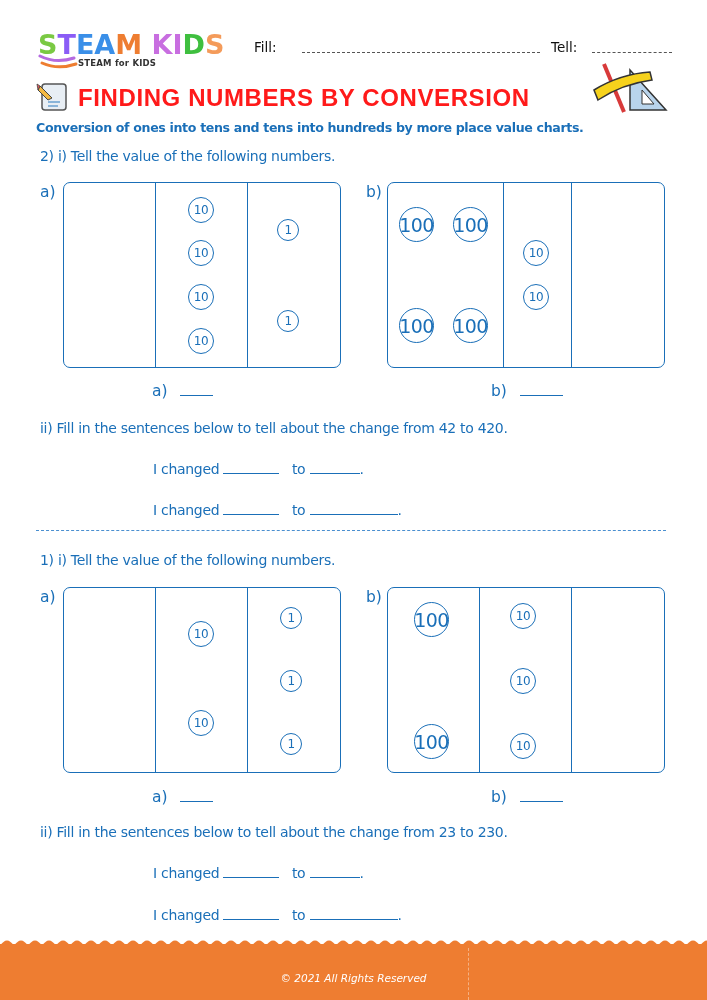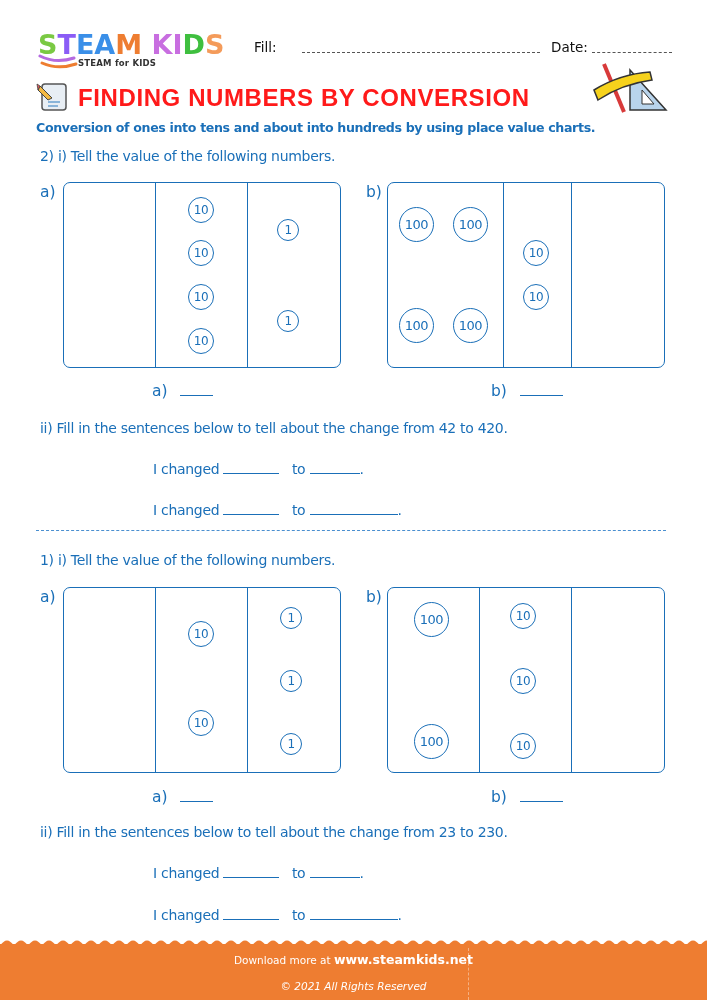--- a/index.html
+++ b/index.html
@@ -20,72 +20,72 @@
 
   .subtitle { left: 36px; top: 120px; font-family: "DejaVu Sans", sans-serif; font-weight: bold; font-size: 12.6px; color: #1a6fb8; white-space: nowrap; letter-spacing: -0.35px; }
 
   .q-text { font-family: "DejaVu Sans", sans-serif; font-size: 14px; color: #1a6fb8; white-space: nowrap; letter-spacing: -0.3px; }
 
   .chart { border: 1.5px solid #1a6fb8; border-radius: 7px; }
   .col-div { position: absolute; top: 0; bottom: 0; width: 0; border-left: 1.5px solid #1a6fb8; }
   .chip { position: absolute; border: 1.3px solid #1a6fb8; border-radius: 50%; display: flex; align-items: center; justify-content: center; font-family: "DejaVu Sans", sans-serif; color: #1a6fb8; letter-spacing: -0.5px; }
   .chip.c1 { width: 22px; height: 22px; font-size: 12px; }
   .chip.c10 { width: 26px; height: 26px; font-size: 12px; }
-  .chip.c100 { width: 35px; height: 35px; font-size: 13px; }
+  .chip.c100 { width: 35px; height: 35px; font-size: 19px; }
 
   .box-label { font-family: "DejaVu Sans", sans-serif; font-size: 15.5px; color: #1a6fb8; }
   .blank { display: inline-block; border-bottom: 1.3px solid #1a6fb8; height: 14px; vertical-align: baseline; }
 
   .sep { left: 36px; width: 630px; top: 530px; border-top: 1.3px dashed #4a8fd0; height: 0; }
 
   
   .footer { left: 0; top: 944px; width: 707px; height: 56px; background: #ee7d31; }
   .scallops { position: absolute; left: 0; top: -8px; width: 707px; height: 10px; }
   .footer-line1 { position: absolute; top: 8px; left: 0; width: 707px; text-align: center; font-family: "DejaVu Sans", sans-serif; font-size: 10.5px; color: #fff; }
   .footer-line1 b { font-size: 12.5px; font-weight: bold; }
-  .footer-line2 { position: absolute; top: 28px; left: 0; width: 707px; text-align: center; font-family: "DejaVu Sans", sans-serif; font-style: italic; font-size: 10.5px; color: #fff; margin-top: 8px; }
+  .footer-line2 { position: absolute; top: 28px; left: 0; width: 707px; text-align: center; font-family: "DejaVu Sans", sans-serif; font-style: italic; font-size: 10.5px; color: #fff; }
   .footer-fold { position: absolute; left: 468px; top: 4px; height: 52px; border-left: 1px dashed rgba(255,255,255,0.4); }
 </style>
 </head>
 <body>
 
 <div class="abs logo">
   <div class="logo-text">
     <span style="color:#7ac943">S</span><span style="color:#8a5cf6">T</span><span style="color:#3a8fe8">E</span><span style="color:#3a8fe8">A</span><span style="color:#ee7d31">M</span>&nbsp;<span style="color:#c86ee0">K</span><span style="color:#c86ee0">I</span><span style="color:#3fbf3f">D</span><span style="color:#f49b5a">S</span>
   </div>
 </div>
 <svg class="abs logo-swoosh" width="40" height="22">
   <path d="M2 6 Q18 14 36 8" stroke="#b56ae0" stroke-width="3" fill="none" stroke-linecap="round"></path>
   <path d="M4 13 Q20 20 38 14" stroke="#ee7d31" stroke-width="3" fill="none" stroke-linecap="round"></path>
 </svg>
 <div class="abs logo-sub">STEAM for KIDS</div>
 
 <div class="abs field-label" style="left:254px; top:39px;">Fill:</div>
 <div class="abs dotted" style="left:302px; top:52px; width:238px;"></div>
-<div class="abs field-label" style="left:551px; top:39px;">Date:</div>
+<div class="abs field-label" style="left:551px; top:39px;">Tell:</div>
 <div class="abs dotted" style="left:592px; top:52px; width:80px;"></div>
 
 <svg class="abs" style="left:36px; top:80px;" width="36" height="34">
   <rect x="6" y="4" width="24" height="26" rx="3" fill="#e8eef4" stroke="#555" stroke-width="1.5"></rect>
   <line x1="12" y1="22" x2="24" y2="22" stroke="#6aa0d0" stroke-width="1.5"></line>
   <line x1="12" y1="26" x2="22" y2="26" stroke="#6aa0d0" stroke-width="1.5"></line>
   <path d="M4 6 L16 18 L12 20 L2 10 Z" fill="#f4b942" stroke="#444" stroke-width="1"></path>
   <path d="M2 10 L4 6 L1 4 Z" fill="#e85a5a" stroke="#444" stroke-width="0.8"></path>
 </svg>
 
 <div class="abs title">FINDING NUMBERS BY CONVERSION</div>
 
 <svg class="abs" style="left:590px; top:60px;" width="80" height="55">
   <path d="M40 10 L76 50 L40 50 Z" fill="#b8d4ec" stroke="#333" stroke-width="1.5"></path>
   <path d="M52 30 L64 44 L52 44 Z" fill="#fff" stroke="#333" stroke-width="1"></path>
   <line x1="14" y1="4" x2="34" y2="52" stroke="#d83a3a" stroke-width="4"></line>
   <path d="M4 30 Q30 14 60 12 L62 20 Q32 24 8 40 Z" fill="#f6d21c" stroke="#333" stroke-width="1.5"></path>
 </svg>
 
-<div class="abs subtitle">Conversion of ones into tens and about into hundreds by using place value charts.</div>
+<div class="abs subtitle">Conversion of ones into tens and tens into hundreds by more place value charts.</div>
 
 <div class="abs q-text" style="left:40px; top:148px;">2)  i)  Tell the value of the following numbers.</div>
 
 <div class="abs box-label" style="left:40px; top:183px;">a)</div>
 <div class="abs chart" style="left:63px; top:182px; width:278px; height:186px;">
   <div class="col-div" style="left:91px;"></div>
   <div class="col-div" style="left:183px;"></div>
   <div class="chip c10" style="left:124px; top:14px;">10</div>
   <div class="chip c10" style="left:124px; top:57px;">10</div>
   <div class="chip c10" style="left:124px; top:101px;">10</div>
@@ -183,18 +183,14 @@
 <div class="abs footer">
   <svg class="scallops" viewBox="0 0 707 10" preserveAspectRatio="none">
     <defs>
       <pattern id="sc" width="14" height="10" patternUnits="userSpaceOnUse">
         <path d="M0 10 Q7 -1 14 10 Z" fill="#ee7d31"></path>
       </pattern>
     </defs>
     <rect x="0" y="0" width="707" height="10" fill="url(#sc)"></rect>
   </svg>
   <div class="footer-fold"></div>
-  <div class="footer-line1">
-    <span>Download more at</span>
-    <b>www.steamkids.net</b>
-  </div>
   <div class="footer-line2">© 2021 All Rights Reserved</div>
 </div>
 
 </body></html>

